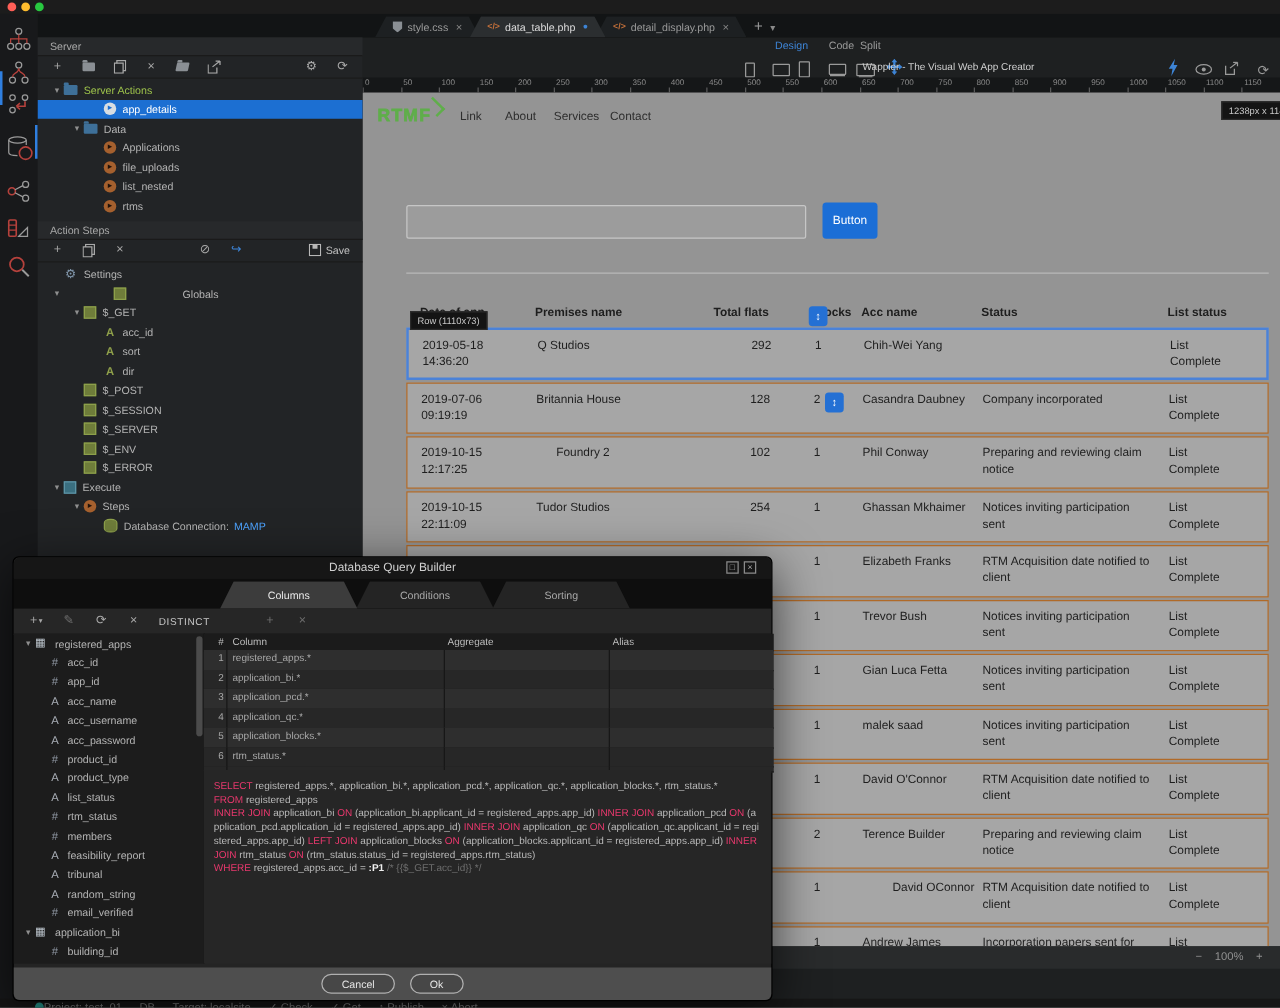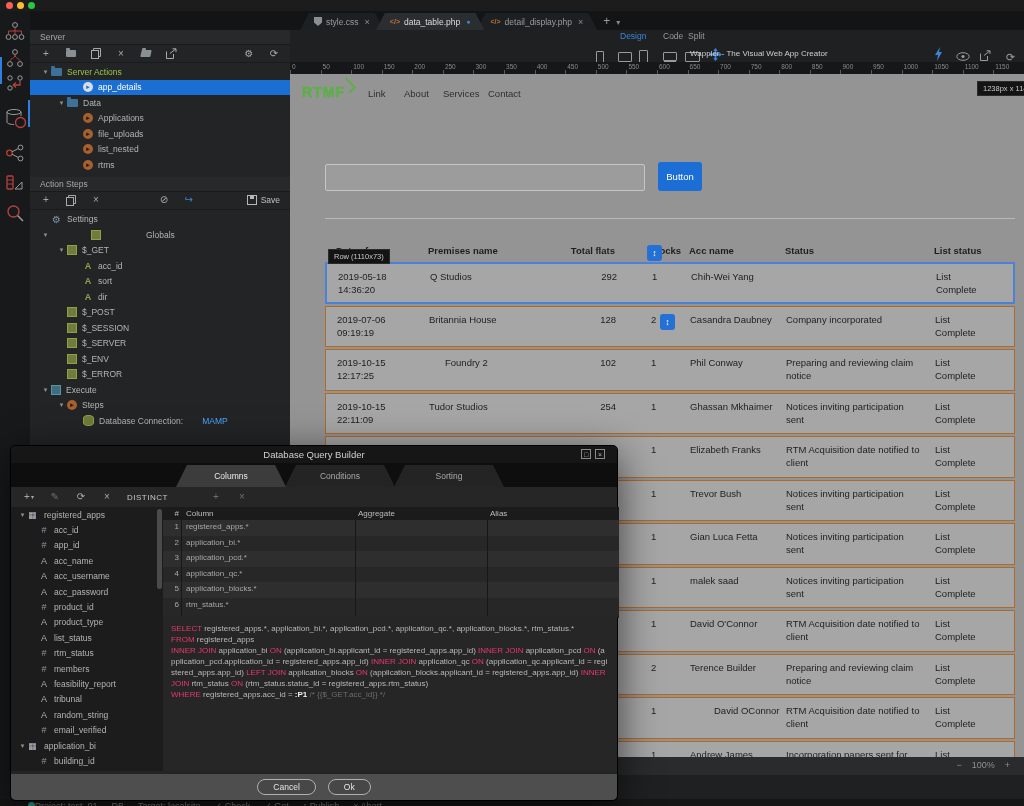--- a/index.html
+++ b/index.html
@@ -45,21 +45,21 @@
   .tico{flex:none;margin-right:5px;display:inline-flex;align-items:center;justify-content:center;}
   .cfolder{width:11px;height:8px;background:#3e7099;border-radius:1px;position:relative;display:inline-block;}
   .cfolder:before{content:"";position:absolute;top:-2px;left:0;width:4px;height:2px;background:inherit;border-radius:1px 1px 0 0;}
   .cplay{width:10px;height:10px;border-radius:50%;background:#a5602e;color:#20120a;font-size:7px;line-height:10px;text-align:center;display:inline-block;}
   .trow.sel .cplay{background:#d8dde2;color:#1c6fd2;}
   .ccube{width:8px;height:8px;background:#6f7d3a;border:1px solid #8da04a;display:inline-block;}
   .ccube.teal{background:#3a6f80;border-color:#5d93a5;}
   .aic{color:#8fa04a;font-size:9px;font-weight:bold;width:10px;text-align:center;display:inline-block;}
   .gic{color:#7f94a8;font-size:10px;width:11px;text-align:center;display:inline-block;}
   .cdb{width:9px;height:9px;background:#6f7d3a;border-radius:45%/30%;border:1px solid #8da04a;display:inline-block;}
-  .tvalue{color:#4da3ff;margin-left:19px;}
+  .tvalue{color:#4da3ff;margin-left:4px;}
   
   #main{position:absolute;top:30px;left:290px;right:0;bottom:0;background:#1e2021;z-index:4;}
   #viewtoggle{position:absolute;top:0;left:0;right:0;height:14px;font-size:8.5px;}
   #viewtoggle span{position:absolute;top:1px;}
   #devicebar{position:absolute;top:14px;left:0;right:0;height:18px;}
   .dv{display:inline-block;border:1px solid #9a9a9a;border-radius:1px;vertical-align:middle;}
   .dv1{width:6px;height:10px;} .dv2{width:12px;height:8px;} .dv3{width:7px;height:11px;}
   .dv4{width:12px;height:7px;box-shadow:0 2px 0 -1px #9a9a9a;} .dv5{width:13px;height:8px;box-shadow:0 3px 0 -2px #9a9a9a;}
   .devitem{position:absolute;top:3px;}
   #ruler{position:absolute;top:32px;left:0;right:0;height:12px;background:#151718;border-bottom:1px solid #0d0d0d;overflow:hidden;}

